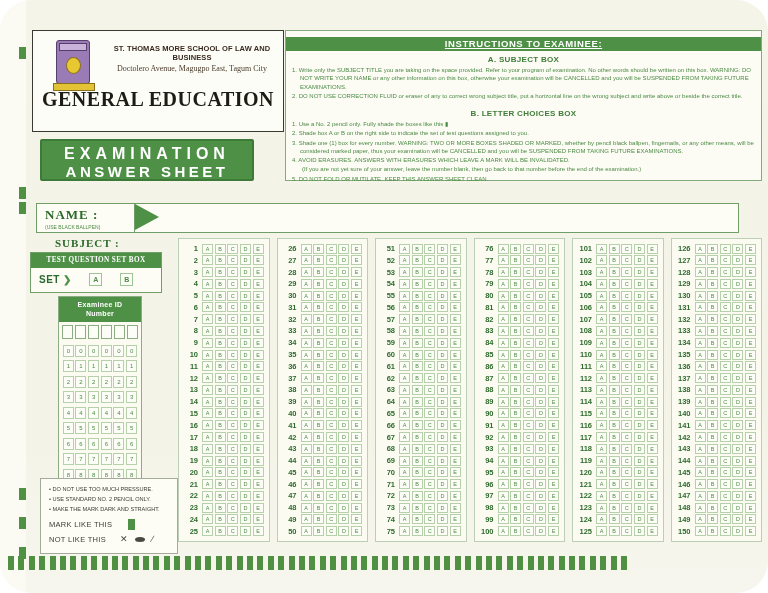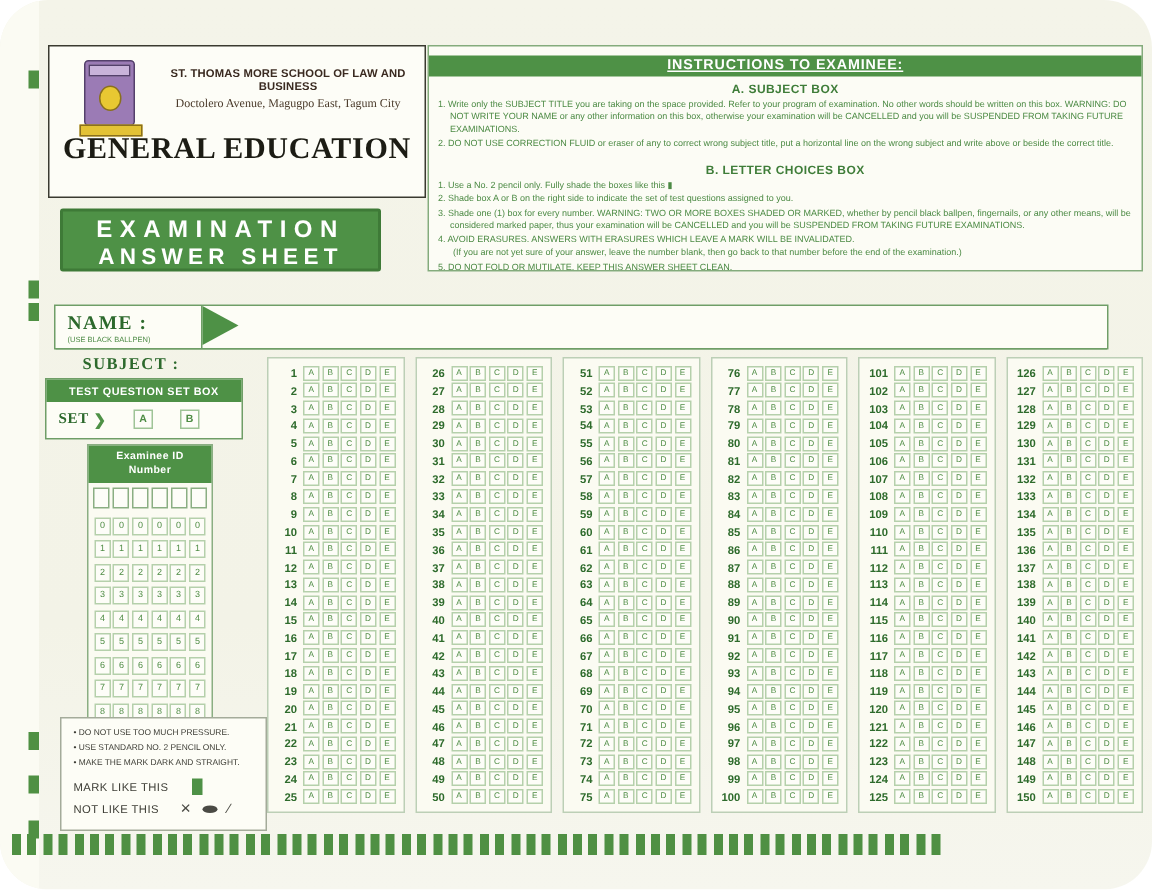--- a/index.html
+++ b/index.html
@@ -58,23 +58,23 @@
   .name-arrow{width:0;height:0;border-top:13.5px solid transparent;border-bottom:13.5px solid transparent;
               border-left:24px solid #4e9146;}
   .name-input{flex:1;}
   .subject-row{height:16px;display:flex;align-items:flex-end;padding-left:18px;}
   .subject-label{font-family:"Liberation Serif",serif;font-weight:bold;font-size:11px;color:#2c692c;letter-spacing:1px;}
   .subject-input{flex:1;height:100%;}
 
   
   .set-box{position:absolute;left:30px;top:252px;width:132px;background:#fdfdf6;border:1px solid #6f9e67;box-sizing:border-box;}
   .set-header{height:15px;background:#4e9146;color:#fff;font-weight:bold;font-size:7.2px;
-              line-height:15px;text-align:center;letter-spacing:0.4px;}
+              line-height:15px;text-align:center;letter-spacing:0.4px;font-family:Liberation Serif, serif;}
   .set-body{display:flex;align-items:center;padding:5px 8px 6px 8px;}
-  .set-label{font-size:10px;font-weight:bold;color:#2c692c;letter-spacing:0.5px;font-family:Liberation Serif, serif;}
+  .set-label{font-size:10px;font-weight:bold;color:#2c692c;letter-spacing:0.5px;}
   .set-chevron{color:#4e9146;font-size:10px;margin-left:3px;font-weight:bold;}
   .set-options{display:flex;margin-left:18px;gap:18px;}
   .opt-cell{width:11px;height:11px;border:1px solid #9fc497;color:#4e8c44;font-size:7px;font-weight:bold;
             text-align:center;line-height:11px;background:#fdfdf8;}
 
   
   .id-box{position:absolute;left:58px;top:296px;width:84px;background:#fbfbf2;border:1px solid #8aae82;
           box-sizing:border-box;padding-bottom:4px;}
   .id-header{background:#4e9146;color:#fff;font-weight:bold;font-size:7px;text-align:center;
              padding:3px 0;line-height:1.35;letter-spacing:0.3px;}

